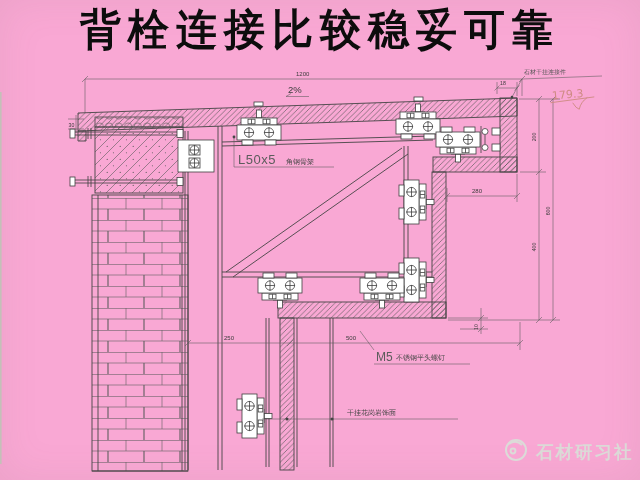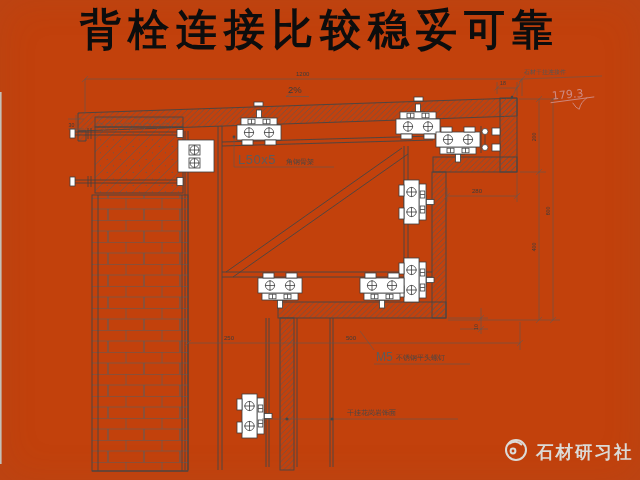--- a/index.html
+++ b/index.html
@@ -1,18 +1,18 @@
 <!DOCTYPE html>
 <html><head>
 <meta charset="utf-8">
 <style>
   html,body{margin:0;padding:0;background:#ffffff;}
   .page{
     position:relative;width:640px;height:480px;overflow:hidden;
-    background:#c2410c;
+    background:#f9a8d4;
     box-shadow:inset 0 0 40px rgba(120,110,95,0.10);
     font-family:"Liberation Sans",sans-serif;
   }
   .title{
     position:absolute;top:2px;left:0;width:100%;
     text-align:center;
     font-family:"DejaVu Serif","Liberation Serif",serif;
     font-weight:900;
     font-size:41px;
     letter-spacing:7px;

